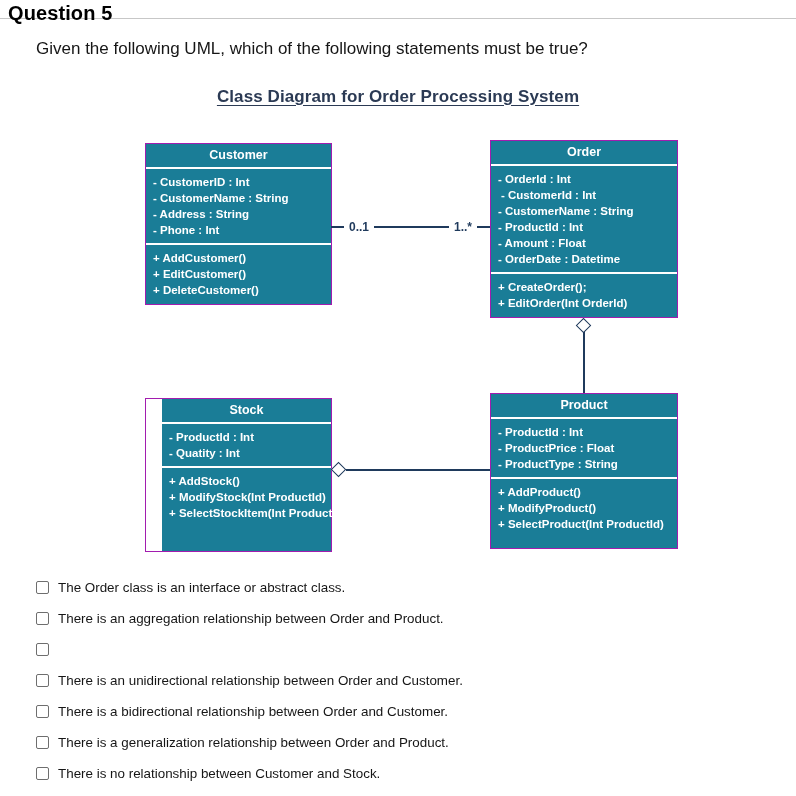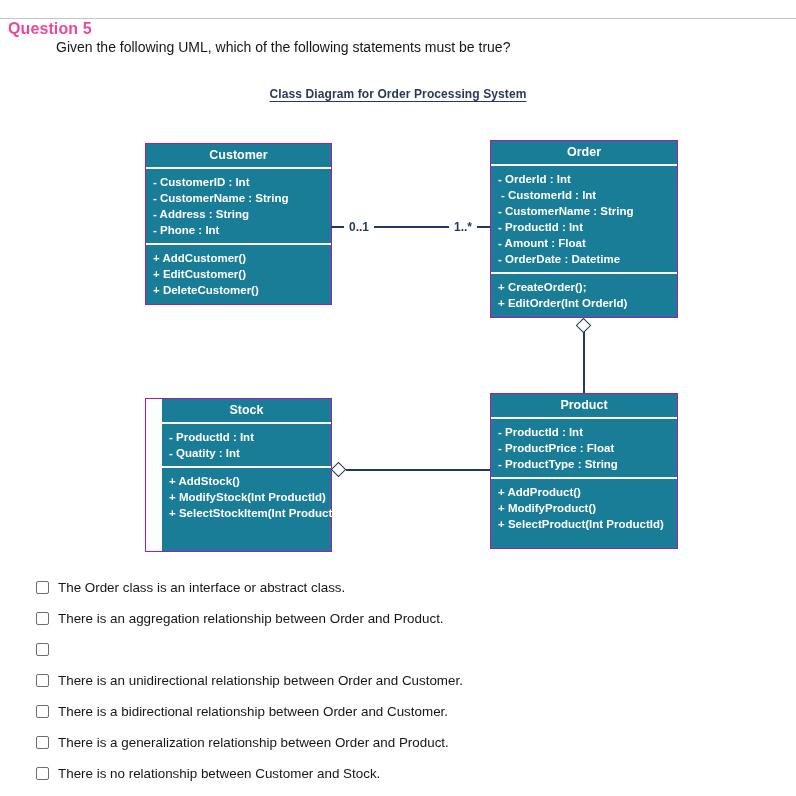--- a/index.html
+++ b/index.html
@@ -6,29 +6,29 @@
   .page{
     position:relative;width:796px;height:796px;background:#fff;overflow:hidden;
     font-family:"Liberation Sans", sans-serif;color:#1b1b1b;
   }
   
   .q-header{
     position:absolute;left:0;top:0;width:100%;height:19px;
     border-bottom:1px solid #c7c7c7;box-sizing:border-box;
   }
   .q-header span{
-    position:absolute;left:8px;top:20px;
-    font-size:16px;font-weight:bold;color:#ec4899;letter-spacing:.1px;
+    position:absolute;left:8px;top:2px;
+    font-size:20px;font-weight:bold;color:#000000;letter-spacing:.1px;
   }
   
-  .q-text{position:absolute;left:36px;top:39px;font-size:14px;color:#161616;margin-left:20px;}
+  .q-text{position:absolute;left:36px;top:39px;font-size:17px;color:#161616;}
   
   .d-title{
     position:absolute;left:0;top:87px;width:100%;text-align:center;
-    font-size:12px;font-weight:bold;color:#2b3a54;
+    font-size:17px;font-weight:bold;color:#2b3a54;
     text-decoration:underline;text-underline-offset:3px;letter-spacing:.1px;
   }
   
   .uml{
     position:absolute;display:flex;flex-direction:column;background:#fff;
     border:1px solid #a21caf;box-sizing:border-box;
   }
   .uml-head{
     background:#1a7d97;color:#fff;text-align:center;
     font-size:12.5px;font-weight:bold;line-height:23px;height:23px;flex:0 0 auto;

